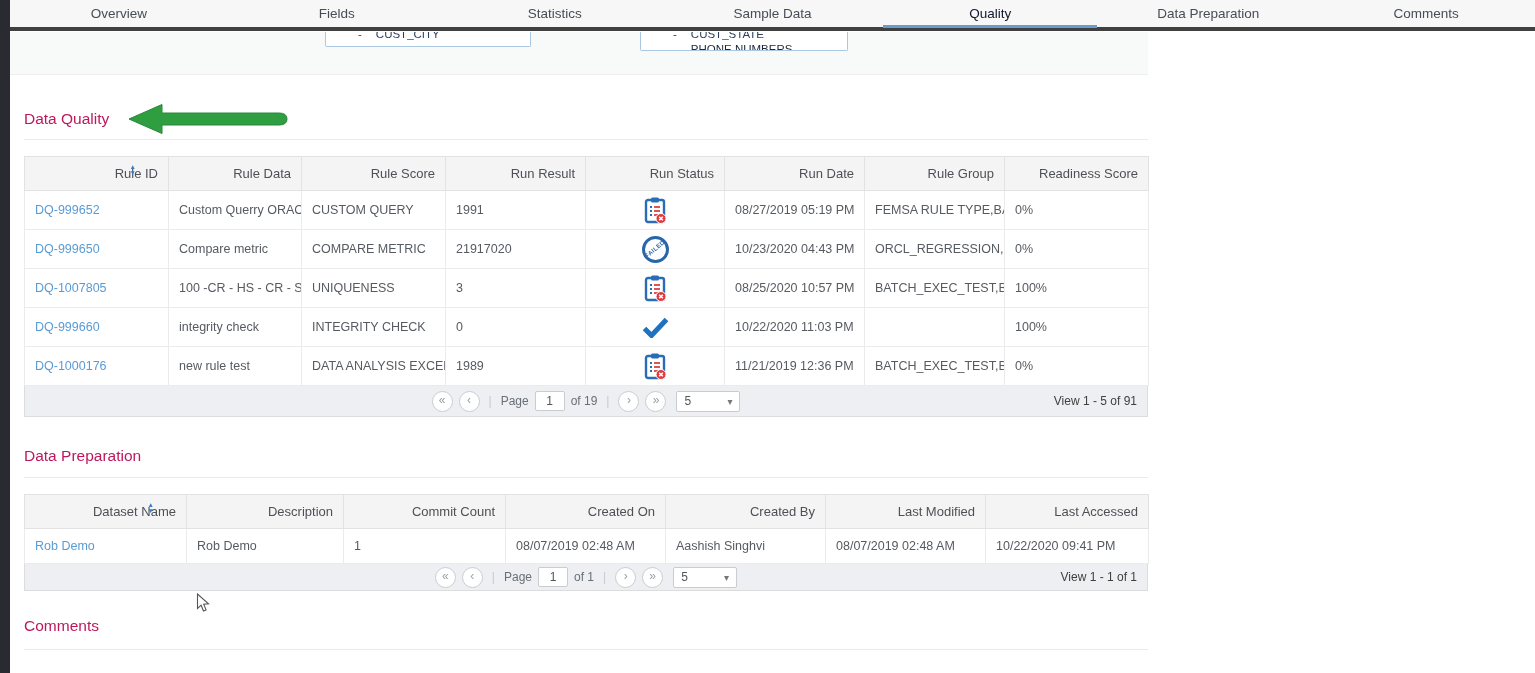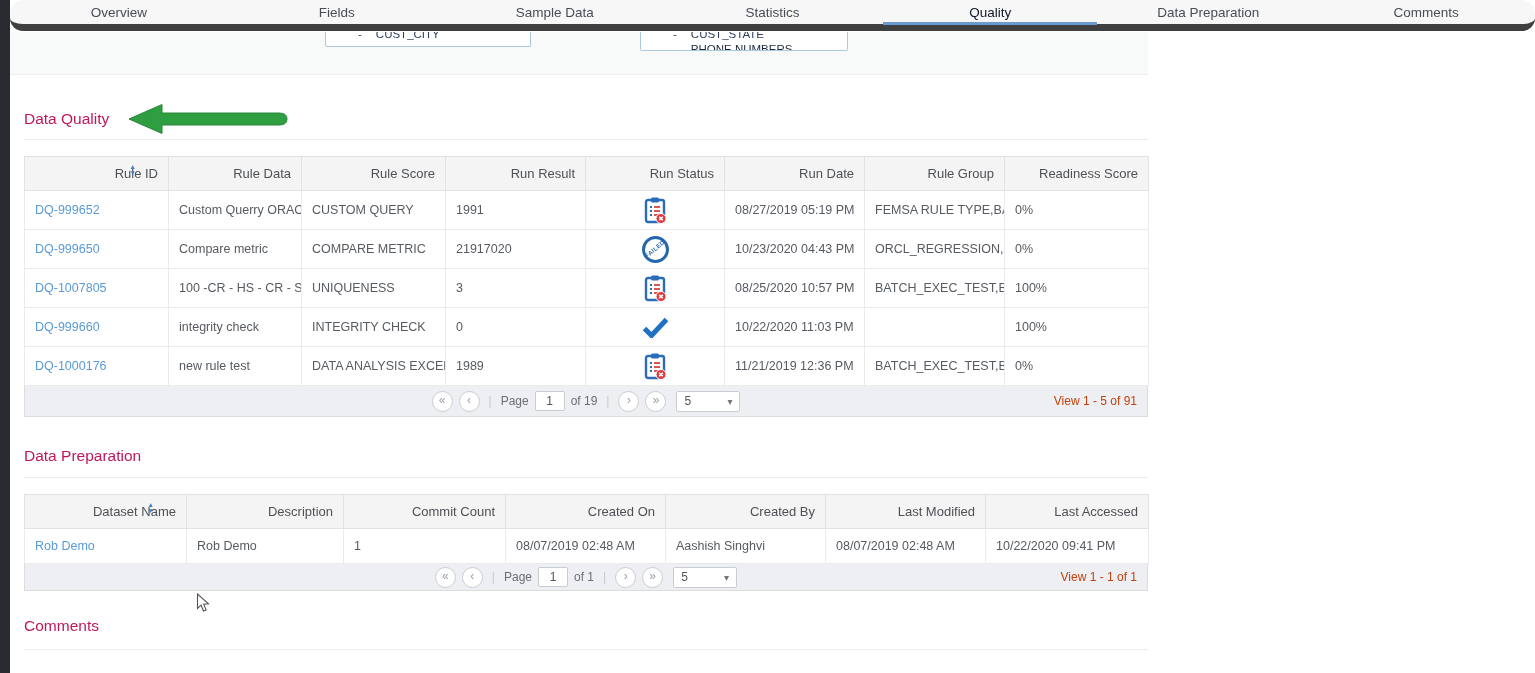--- a/index.html
+++ b/index.html
@@ -3,21 +3,21 @@
 <meta charset="utf-8">
 <style>
   * { box-sizing: border-box; margin: 0; padding: 0; }
   body { margin: 0; background: #fff; font-family: "Liberation Sans", "DejaVu Sans", sans-serif; }
   .screen { position: relative; width: 1535px; height: 673px; background: #fff; overflow: hidden; }
 
   .left-strip { position: absolute; left: 0; top: 0; width: 10px; height: 673px; background: #2a2a31; }
 
   
   .tabbar { position: absolute; left: 10px; top: 0; width: 1525px; height: 31px;
-            background: #f7f7f7; border-bottom: 7px solid #404040; display: flex; border-radius: 13px; }
+            background: #f7f7f7; border-bottom: 4px solid #404040; display: flex; }
   .tab { flex: 1; display: flex; align-items: center; justify-content: center;
          font-size: 13.5px; color: #474d57; cursor: pointer; position: relative; }
   .tab.active { color: #0f172a; }
   .tab.active::after { content: ""; position: absolute; left: 2px; right: 2px; bottom: -1px;
                        height: 3px; background: #6b9ad0; }
 
   
   .remnant { position: absolute; left: 10px; top: 32px; width: 1138px; height: 43px;
              background: #f8f9f9; border-bottom: 1px solid #efefef; }
   .field-box { position: absolute; background: #fff; border: 1px solid #abc8e2; border-top: none;
@@ -61,37 +61,37 @@
             color: #9aa0a8; display: flex; align-items: center; justify-content: center;
             font-size: 12px; line-height: 1; cursor: pointer; font-family: inherit; padding: 0 0 2px 0; }
   .pg-sep { color: #c6cad0; margin: 0 3px; }
   .pg-label { color: #6a6f76; }
   .pg-input { width: 30px; height: 20px; border: 1px solid #c9ccd1; background: #fff; text-align: center;
               font-size: 12px; color: #555; border-radius: 2px; font-family: inherit; }
   .pg-select { width: 64px; height: 21px; border: 1px solid #c9ccd1; background: #fff; border-radius: 2px;
                display: flex; align-items: center; justify-content: space-between; padding: 0 7px;
                font-size: 12px; color: #555; cursor: pointer; margin-left: 4px; }
   .pg-select .caret { color: #777; font-size: 10px; }
-  .view-label { position: absolute; right: 10px; font-size: 12px; color: #c2410c; }
+  .view-label { position: absolute; right: 10px; font-size: 12px; color: #404040; }
 
   .annot-arrow { position: absolute; left: 128px; top: 103px; }
   .cursor { position: absolute; left: 196px; top: 593px; }
 </style>
 </head>
 <body>
 
 <div class="screen">
 
   <div class="left-strip"></div>
 
   <div class="tabbar">
     <div class="tab">Overview</div>
     <div class="tab">Fields</div>
+    <div class="tab">Statistics</div>
     <div class="tab">Sample Data</div>
-    <div class="tab">Statistics</div>
     <div class="tab active">Quality</div>
     <div class="tab">Data Preparation</div>
     <div class="tab">Comments</div>
   </div>
 
   <div class="remnant">
     <div class="field-box box-left">
       <div class="ln">
         <span>-</span>
         <span>CUST_CITY</span>

